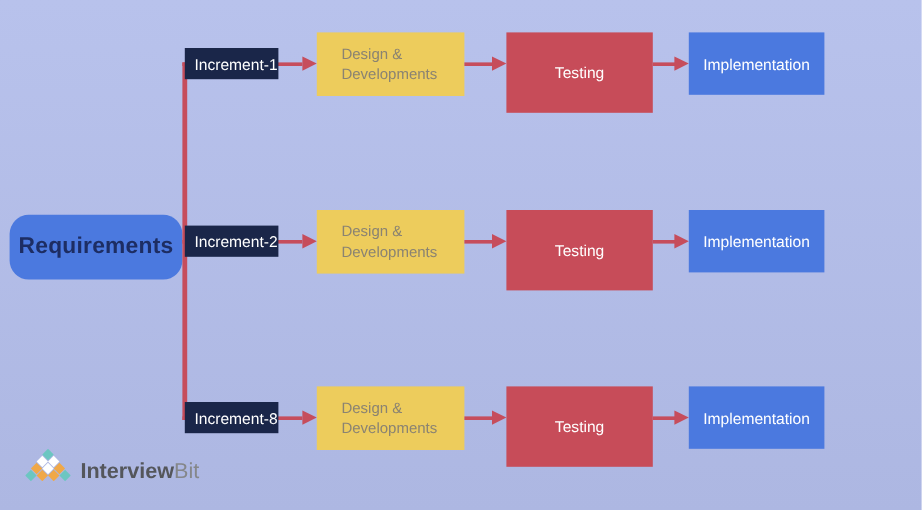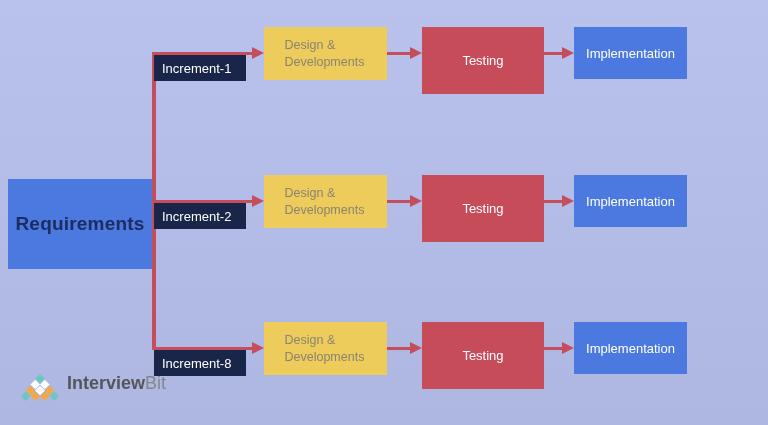--- a/index.html
+++ b/index.html
@@ -4,59 +4,59 @@
 <style>
   html,body { margin:0; padding:0; }
   .canvas {
     position:relative; width:768px; height:425px; overflow:hidden;
     background:linear-gradient(180deg, var(--bg-top,#b8c2ec) 0%, var(--bg-bottom,#adb7e2) 100%);
     font-family:"Liberation Sans", sans-serif;
   }
   .box { position:absolute; display:flex; align-items:center; justify-content:center; text-align:center; }
 
   .req-box {
-    left:8px; top:179px; width:144px; height:90px;
+    left:8px; top:179px; width:144px; height:54px;
     background:var(--requirements-blue,#4b79df);
     color:var(--requirements-text,#1d2d63);
-    font-size:19px; font-weight:700; letter-spacing:0.2px;
+    font-size:19px; font-weight:700; letter-spacing:0.2px;border-radius:16px;
   }
 
   .vline { position:absolute; left:152px; top:52px; width:3.5px; height:298px;
            background:var(--arrow-red,#c64d5c); }
 
   .row { position:absolute; left:0; width:768px; height:53px; }
   .row-1 { top:27px; } .row-2 { top:175px; } .row-3 { top:322px; }
 
   .hline { position:absolute; top:25px; height:3px; background:var(--arrow-red,#c64d5c); }
   .hline.seg-a { left:152px; width:100px; }
   .hline.seg-b { left:387px; width:24px; }
   .hline.seg-c { left:544px; width:19px; }
 
   .ahead { position:absolute; top:20px; width:0; height:0;
            border-top:6.5px solid transparent; border-bottom:6.5px solid transparent;
            border-left:12px solid var(--arrow-red,#c64d5c); }
   .ahead.pos-a { left:252px; } .ahead.pos-b { left:410px; } .ahead.pos-c { left:562px; }
 
-  .inc-box { position:absolute; left:154px; top:28px; width:92px; height:26px;
+  .inc-box { position:absolute; left:154px; top:13px; width:78px; height:26px;
              background:var(--increment-navy,#1a2649); color:#ffffff; font-size:13px;
              display:flex; align-items:center; padding-left:8px; box-sizing:border-box;
              white-space:nowrap; }
 
   .design-box { left:264px; top:0; width:123px; height:53px;
                 background:var(--design-yellow,#edcc5c);
                 color:var(--design-text,#8a8372); font-size:12.5px; }
   .design-box .wrap { display:block; width:82px; text-align:left; line-height:1.35; }
 
   .testing-box { left:422px; top:0; width:122px; height:67px;
                  background:var(--testing-red,#c74c59); color:#ffffff; font-size:13px; }
 
   .impl-box { left:574px; top:0; width:113px; height:52px;
               background:var(--implementation-blue,#4b79df); color:#ffffff; font-size:13px; }
 
-  .logo { position:absolute; left:21px; top:374px; display:flex; align-items:flex-start; gap:8px; }
+  .logo { position:absolute; left:21px; top:374px; display:flex; align-items:flex-end; gap:8px; }
   .logo svg { display:block; }
   .logo-text { font-size:18px; line-height:1; white-space:nowrap; }
   .logo-text .bold  { font-weight:700; color:var(--logo-text-dark,#54565b); }
   .logo-text .light { font-weight:400; color:var(--logo-text-light,#85878a); }
   .d-teal   { fill:var(--logo-teal,#6cc6c1); }
   .d-orange { fill:var(--logo-orange,#f0a848); }
   .d-white  { fill:#ffffff; }
 </style>
 </head>
 <body>

